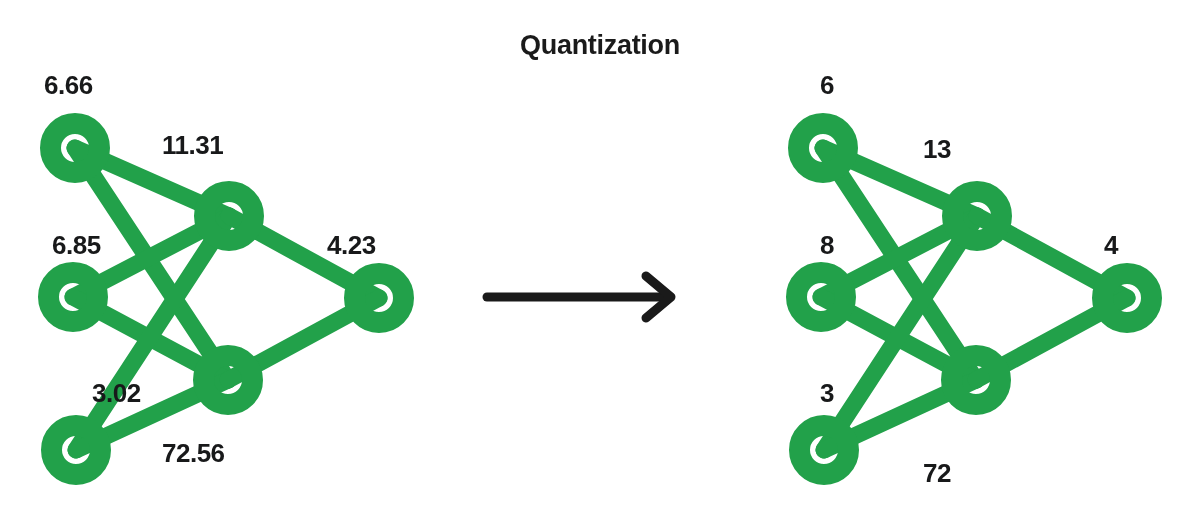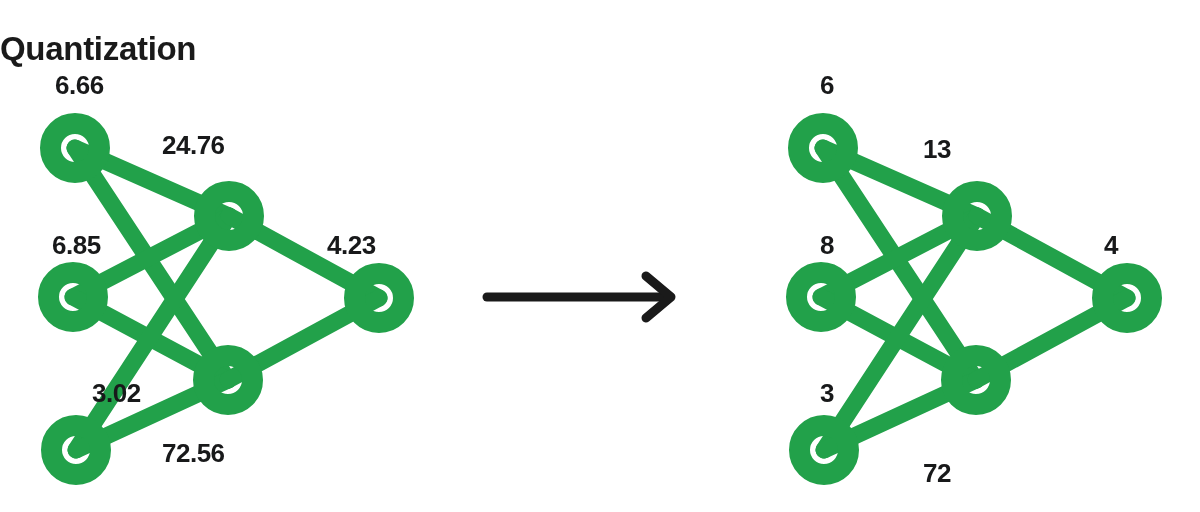--- a/index.html
+++ b/index.html
@@ -18,22 +18,23 @@
     position: absolute;
     left: 0; top: 0;
     width: 1200px;
     height: 512px;
   }
   .diagram-title {
     position: absolute;
     left: 0;
     top: 30px;
     width: 1200px;
+    text-align: center;
     font-family: "Liberation Sans", sans-serif;
-    font-size: 33px;
+    font-size: 27px;
     font-weight: bold;
     color: #1a1a1a;
     letter-spacing: -0.3px;
   }
   svg.net {
     position: absolute;
     top: 0;
     left: 0;
     width: 1200px;
     height: 512px;
@@ -100,22 +101,22 @@
         <circle cx="823" cy="148" r="24.5" fill="none" stroke="#22A14A" stroke-width="21" class="node-ring"></circle>
         <circle cx="821" cy="297" r="24.5" fill="none" stroke="#22A14A" stroke-width="21" class="node-ring"></circle>
         <circle cx="824" cy="450" r="24.5" fill="none" stroke="#22A14A" stroke-width="21" class="node-ring"></circle>
         <circle cx="977" cy="216" r="24.5" fill="none" stroke="#22A14A" stroke-width="21" class="node-ring"></circle>
         <circle cx="976" cy="380" r="24.5" fill="none" stroke="#22A14A" stroke-width="21" class="node-ring"></circle>
         <circle cx="1127" cy="298" r="24.5" fill="none" stroke="#22A14A" stroke-width="21" class="node-ring"></circle>
       </g>
   </svg>
 
   <div id="labels-layer">
-      <div class="weight-label" style="left: 55px; top: 70px;">6.66</div>
-      <div class="weight-label" style="left: 162px; top: 130px;">24.76</div>
+      <div class="weight-label" style="left: 44px; top: 70px;">6.66</div>
+      <div class="weight-label" style="left: 162px; top: 130px;">11.31</div>
       <div class="weight-label" style="left: 52px; top: 230px;">6.85</div>
       <div class="weight-label" style="left: 327px; top: 230px; text-align: center;">4.23</div>
       <div class="weight-label" style="left: 52px; top: 378px; margin-left: 40px;">3.02</div>
       <div class="weight-label" style="left: 162px; top: 438px;">72.56</div>
       <div class="weight-label" style="left: 820px; top: 70px;">6</div>
       <div class="weight-label" style="left: 923px; top: 134px;">13</div>
       <div class="weight-label" style="left: 820px; top: 230px;">8</div>
       <div class="weight-label" style="left: 1104px; top: 230px;">4</div>
       <div class="weight-label" style="left: 820px; top: 378px;">3</div>
       <div class="weight-label" style="left: 923px; top: 438px; margin-top: 20px;">72</div>

